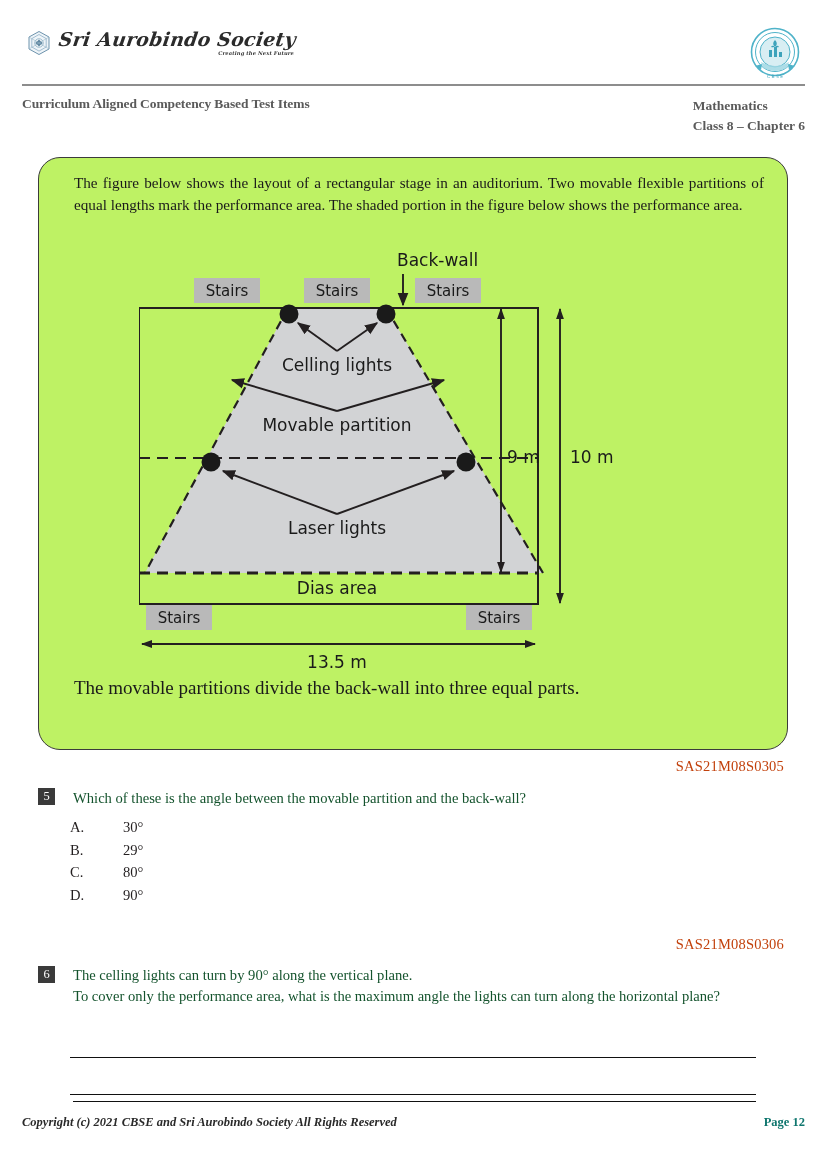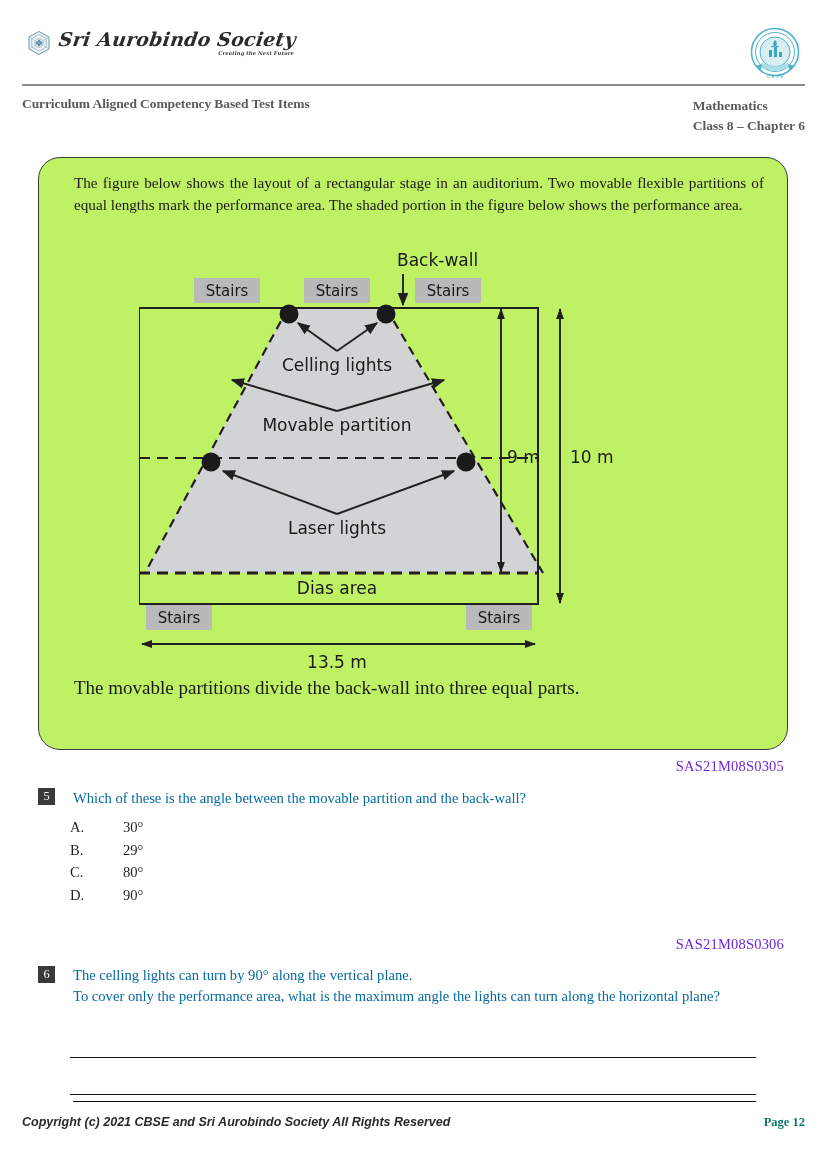--- a/index.html
+++ b/index.html
@@ -121,40 +121,40 @@
     width: 600px; height: 425px; margin-top: 16px;
   }
   #figure svg { display:block; }
 
   
   .item-code {
     position: absolute;
     right: 43px;
     font-family: "Liberation Serif", serif;
     font-size: 14.5px;
-    color: #6d28d9;
+    color: #c2410c;
     letter-spacing: .2px;
   }
   .q-number {
     position: absolute;
     left: 38px;
     width: 17px; height: 17px;
     background: #3a3a3a;
     color: #fff;
     font-size: 12.5px;
     line-height: 17px;
     text-align: center;
     font-family: "Liberation Serif", serif;
   }
   .q-text {
     position: absolute;
     left: 73px;
     font-size: 14.6px;
     line-height: 1.45;
-    color: #0369a1;
+    color: #14532d;
   }
   #q5-options {
     position: absolute;
     left: 70px; top: 816px;
     font-size: 14.6px;
     line-height: 1.55;
   }
   .opt-row { display: flex; }
   .opt-letter { width: 53px; }
 
@@ -173,21 +173,21 @@
     width: 683px; height: 0;
     border-top: 1.4px solid #111;
   }
   #footer-left {
     position: absolute;
     left: 22px; top: 1115px;
     font-size: 12.5px;
     font-style: italic;
     font-weight: 700;
     color: #2a2a2a;
-    font-family: Liberation Sans, sans-serif;
+    font-family: Liberation Serif, serif;
   }
   #footer-right {
     position: absolute;
     right: 22px; top: 1115px;
     font-size: 12.5px;
     font-weight: 700;
     color: #0f766e;
     font-family: "Liberation Serif", serif;
   }
 </style>

